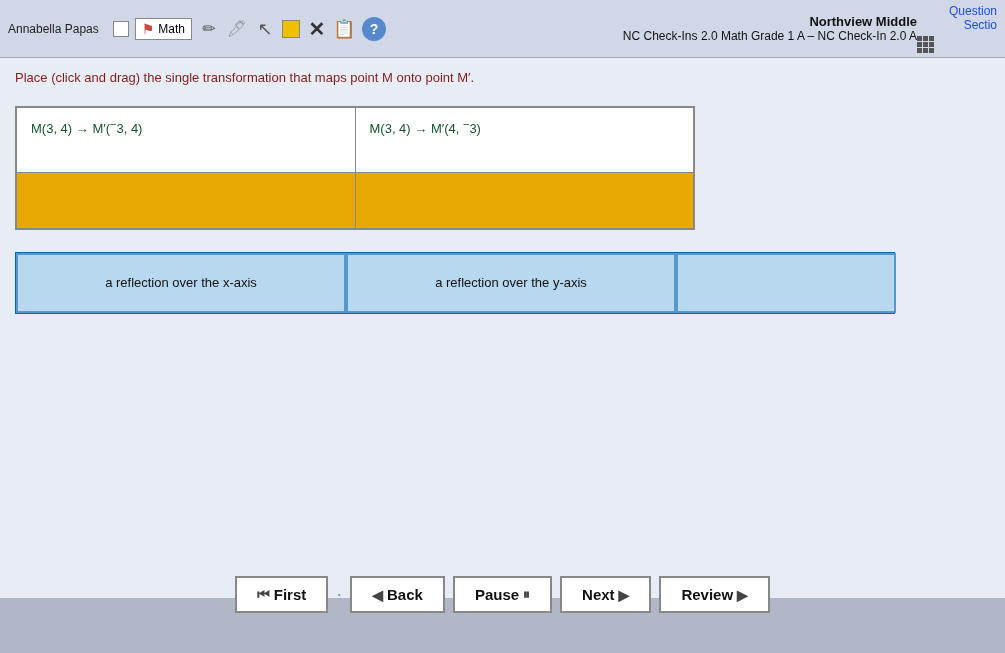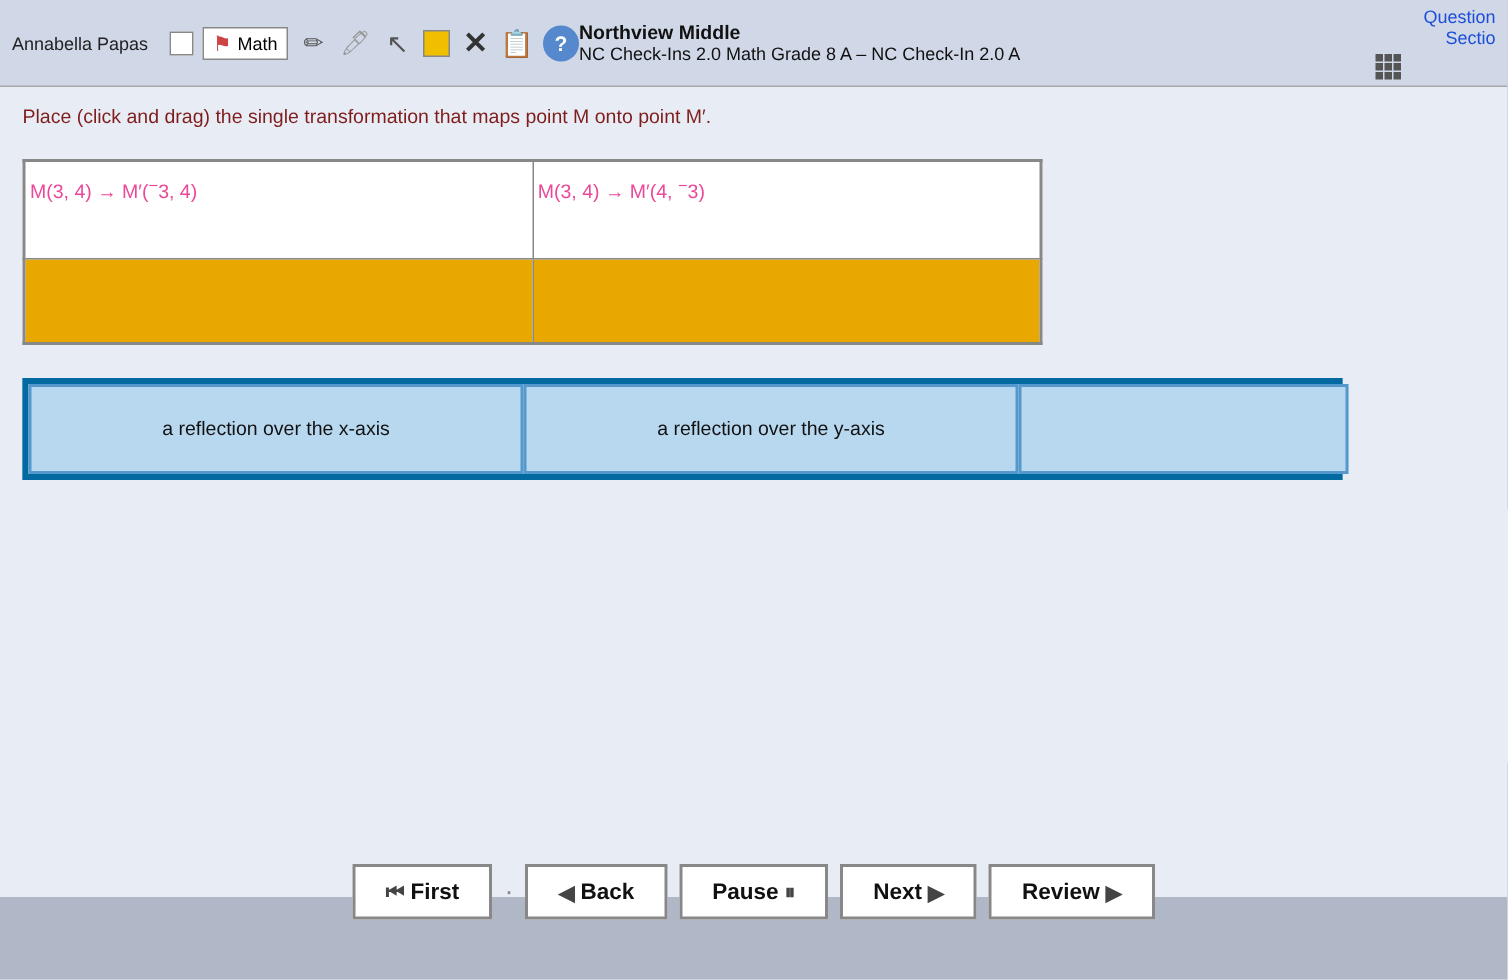--- a/index.html
+++ b/index.html
@@ -24,21 +24,21 @@
       height: 58px;
     }
 
     .header-left {
       display: flex;
       align-items: center;
       gap: 6px;
     }
 
     .header-center {
-      text-align: left;
+      text-align: right;
       flex: 1;
     }
 
     .header-center .school-name {
       font-size: 13px;
       font-weight: bold;
       color: #111;
     }
 
     .header-center .test-name {
@@ -119,41 +119,41 @@
       background: white;
     }
 
     .drop-table td {
       border: 1px solid #888;
       padding: 0;
       vertical-align: top;
     }
 
     .drop-cell-header {
-      padding: 10px 3px;
+      padding: 10px 14px;
       font-size: 13px;
-      color: #ec4899;
+      color: #14532d;
       height: 64px;
       vertical-align: middle;
     }
 
     .drop-cell-body {
       background: #e8a800;
       height: 55px;
       vertical-align: middle;
       padding: 8px;
     }
 
     
     .choices-grid {
       width: 880px;
       display: grid;
       grid-template-columns: 330px 330px 220px;
       gap: 0;
-      border: 4px solid #0369a1;
+      border: 1px solid #0369a1;
       background: #5599cc;
     }
 
     .choice-cell {
       background: #b8d8f0;
       border: 2px solid #5599cc;
       padding: 12px 10px;
       text-align: center;
       font-size: 13px;
       color: #111;
@@ -243,21 +243,21 @@
     <span class="toolbar-icon highlight">🖊</span>
     <span class="toolbar-icon pointer" style="font-size:18px;">↖</span>
     <span class="toolbar-icon square"></span>
     <span class="toolbar-icon cross">✕</span>
     <span class="toolbar-icon doc" style="font-size:18px;">📋</span>
     <span class="toolbar-icon help">?</span>
   </div>
 
   <div class="header-center">
     <div class="school-name">Northview Middle</div>
-    <div class="test-name">NC Check-Ins 2.0 Math Grade 8 A – NC Check-In 2.0 A</div>
+    <div class="test-name">NC Check-Ins 2.0 Math Grade 1 A – NC Check-In 2.0 A</div>
   </div>
 
   <div class="header-right">
     <div>Question</div>
     <div>Sectio</div>
     <div style="margin-top:4px;">
       <div class="grid-icon">
         <div class="grid-dot"></div>
           <div class="grid-dot"></div>
           <div class="grid-dot"></div>

